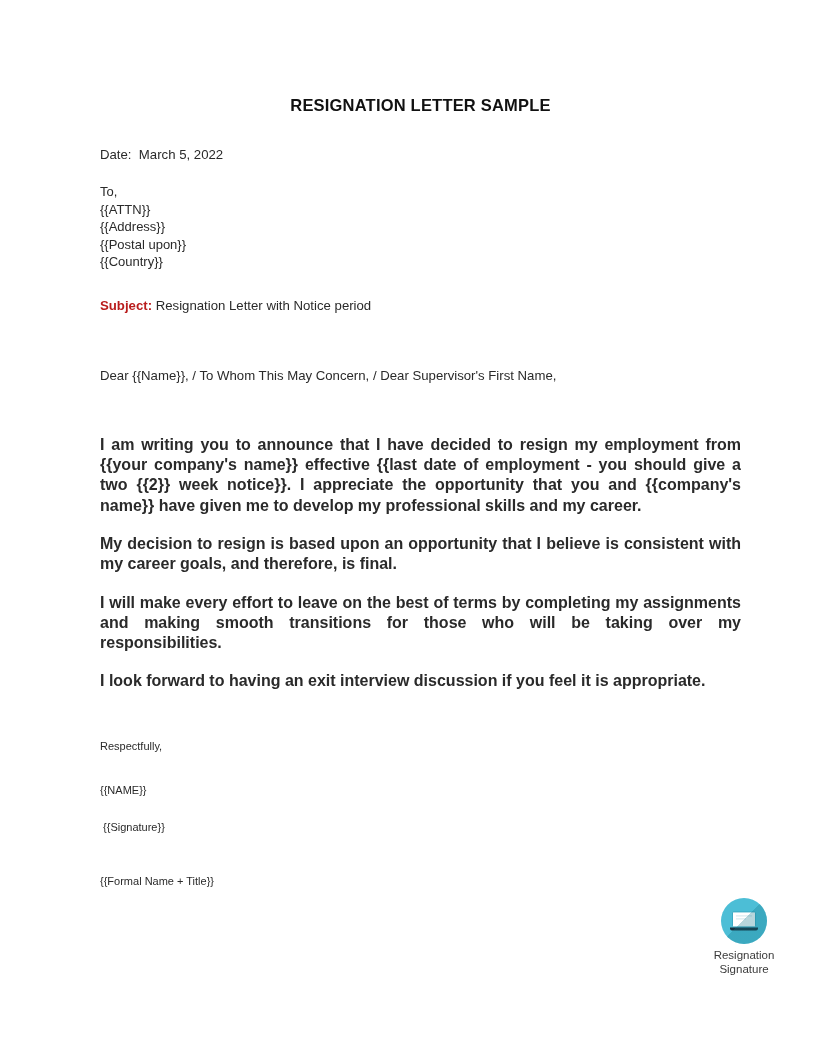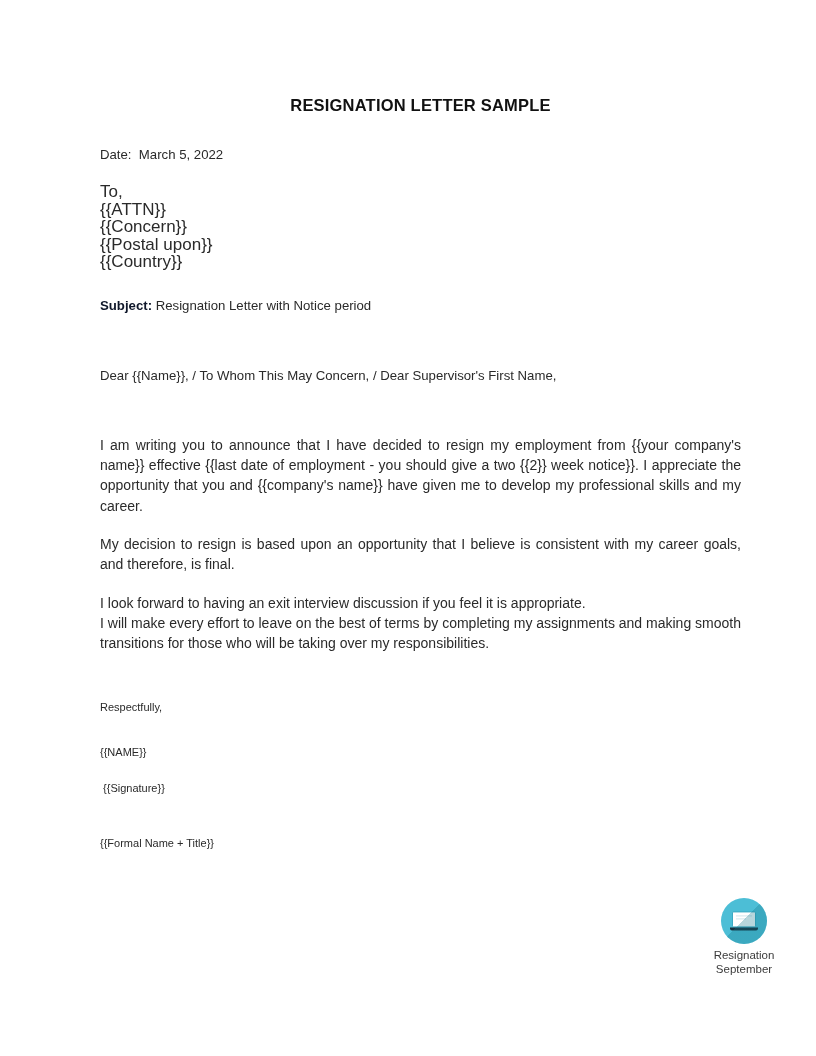--- a/index.html
+++ b/index.html
@@ -31,54 +31,55 @@
   .doc-title {
     text-align: center;
     font-size: 16.5px;
     font-weight: bold;
     letter-spacing: 0.2px;
     color: #111111;
     margin: 0 0 30px 0;
     line-height: 1.2;
   }
   .line {
-    font-size: 17px;
+    font-size: 13px;
     line-height: 17.5px;
     margin: 0;
     white-space: pre;
   }
   .date-line {
     font-size: 13.2px;
     line-height: 17.5px;
     margin: 0 0 20px 0;
     white-space: pre;
   }
   .addr-block {
     margin: 0 0 26px 0;
   }
   .subject-line {
     font-size: 13.2px;
     line-height: 17.5px;
     margin: 0 0 53px 0;
   }
   .subject-label {
     font-weight: bold;
-    color: #0f172a;
+    color: #b91c1c;
   }
   .greeting {
     font-size: 13.2px;
     line-height: 17.5px;
     margin: 0 0 50px 0;
     white-space: pre;
   }
   .para {
-    font-size: 14px;
+    font-size: 16px;
     line-height: 20.3px;
     text-align: justify;
     margin: 0 0 18px 0;
+    font-weight: bold;
   }
   .para.last {
     margin-bottom: 0;
   }
   .closing-block {
     margin-top: 46px;
   }
   .closing-line {
     font-size: 11px;
     line-height: 17.5px;
@@ -158,33 +159,33 @@
 <div class="page">
   <div class="content">
 
     <h1 class="doc-title">RESIGNATION LETTER SAMPLE</h1>
 
     <p class="date-line">Date:  March 5, 2022</p>
 
     <div class="addr-block">
       <p class="line">To,</p>
       <p class="line">{{ATTN}}</p>
-      <p class="line">{{Concern}}</p>
+      <p class="line">{{Address}}</p>
       <p class="line">{{Postal upon}}</p>
       <p class="line">{{Country}}</p>
     </div>
 
     <p class="subject-line"><span class="subject-label">Subject:</span><span> Resignation Letter with Notice period</span></p>
 
     <p class="greeting">Dear {{Name}}, / To Whom This May Concern, / Dear Supervisor's First Name,</p>
 
     <p class="para">I am writing you to announce that I have decided to resign my employment from {{your company's name}} effective {{last date of employment - you should give a two {{2}} week notice}}. I appreciate the opportunity that you and {{company's name}} have given me to develop my professional skills and my career.</p>
     <p class="para">My decision to resign is based upon an opportunity that I believe is consistent with my career goals, and therefore, is final.</p>
+    <p class="para">I will make every effort to leave on the best of terms by completing my assignments and making smooth transitions for those who will be taking over my responsibilities.</p>
     <p class="para last">I look forward to having an exit interview discussion if you feel it is appropriate.</p>
-    <p class="para">I will make every effort to leave on the best of terms by completing my assignments and making smooth transitions for those who will be taking over my responsibilities.</p>
 
     <div class="closing-block">
       <p class="closing-line">Respectfully,</p>
       <div class="gap-sm"></div>
       <p class="closing-line">{{NAME}}</p>
       <div class="gap-md"></div>
       <p class="closing-line"> {{Signature}}</p>
       <div class="gap-lg"></div>
       <p class="closing-line">{{Formal Name + Title}}</p>
     </div>
@@ -197,16 +198,16 @@
         <div class="laptop-screen">
           <i></i>
           <i class="short"></i>
         </div>
         <div class="laptop-base"></div>
       </div>
       <div class="logo-shadow"></div>
     </div>
     <div class="logo-text">
       <div>Resignation</div>
-      <div>September</div>
+      <div>Signature</div>
     </div>
   </div>
 </div>
 
 </body></html>

